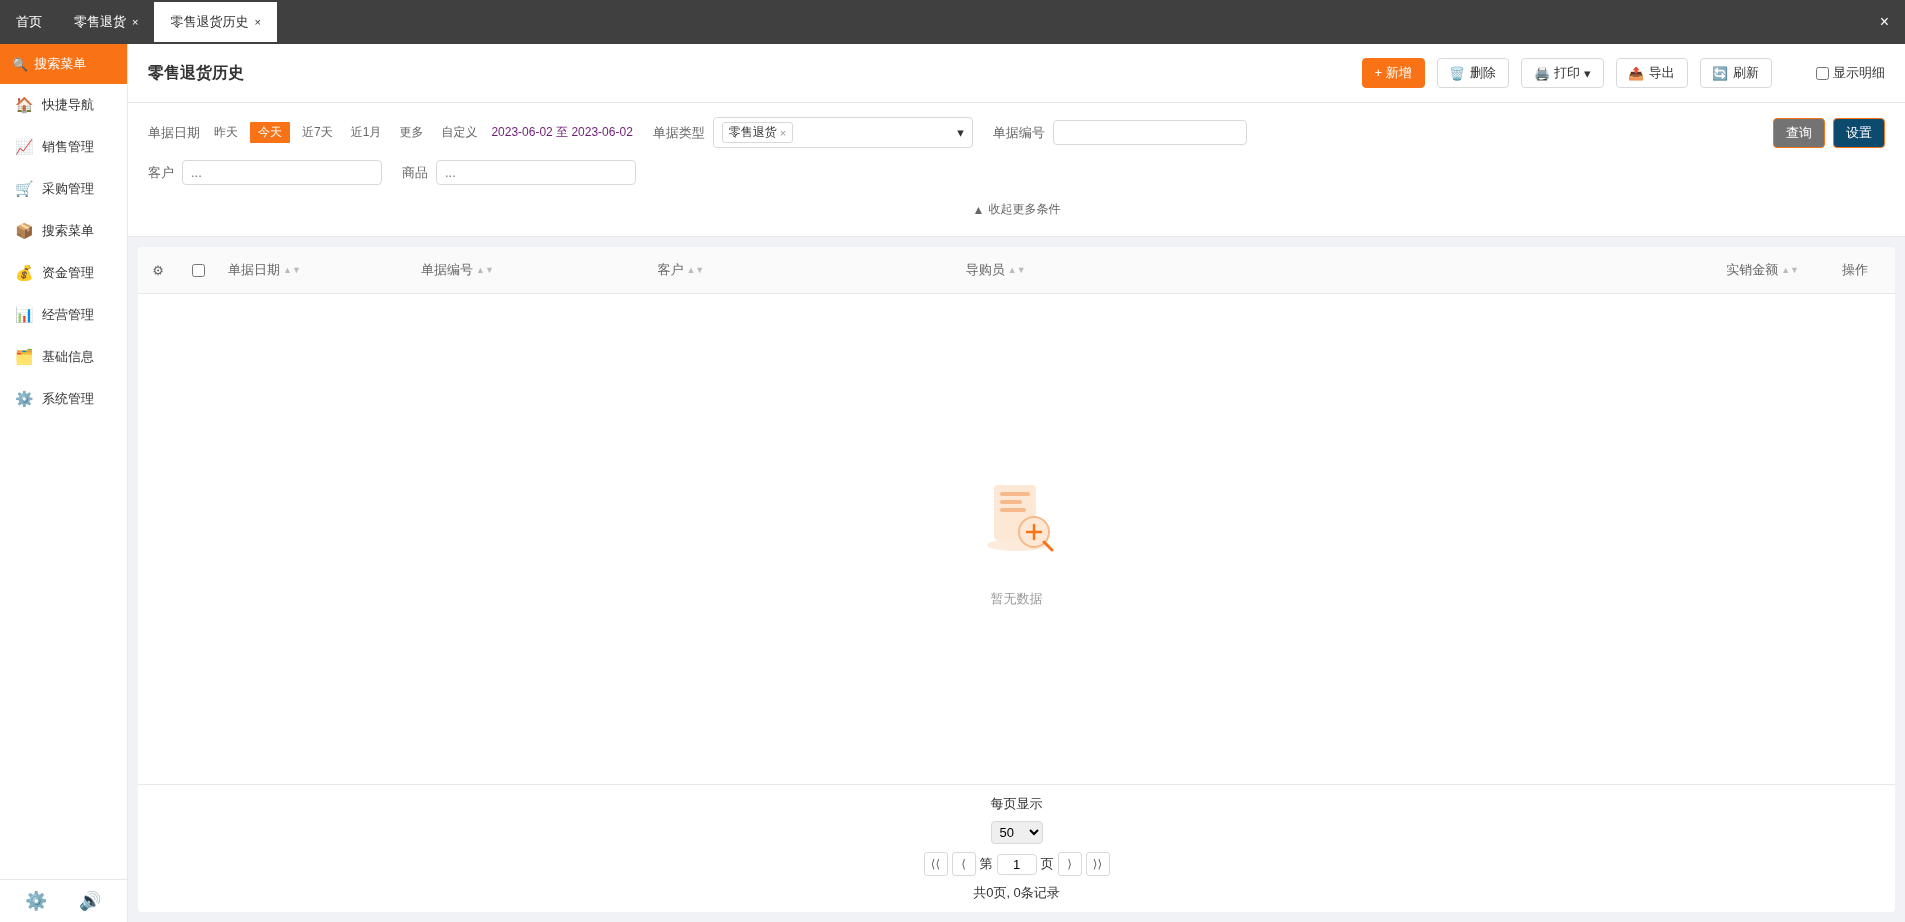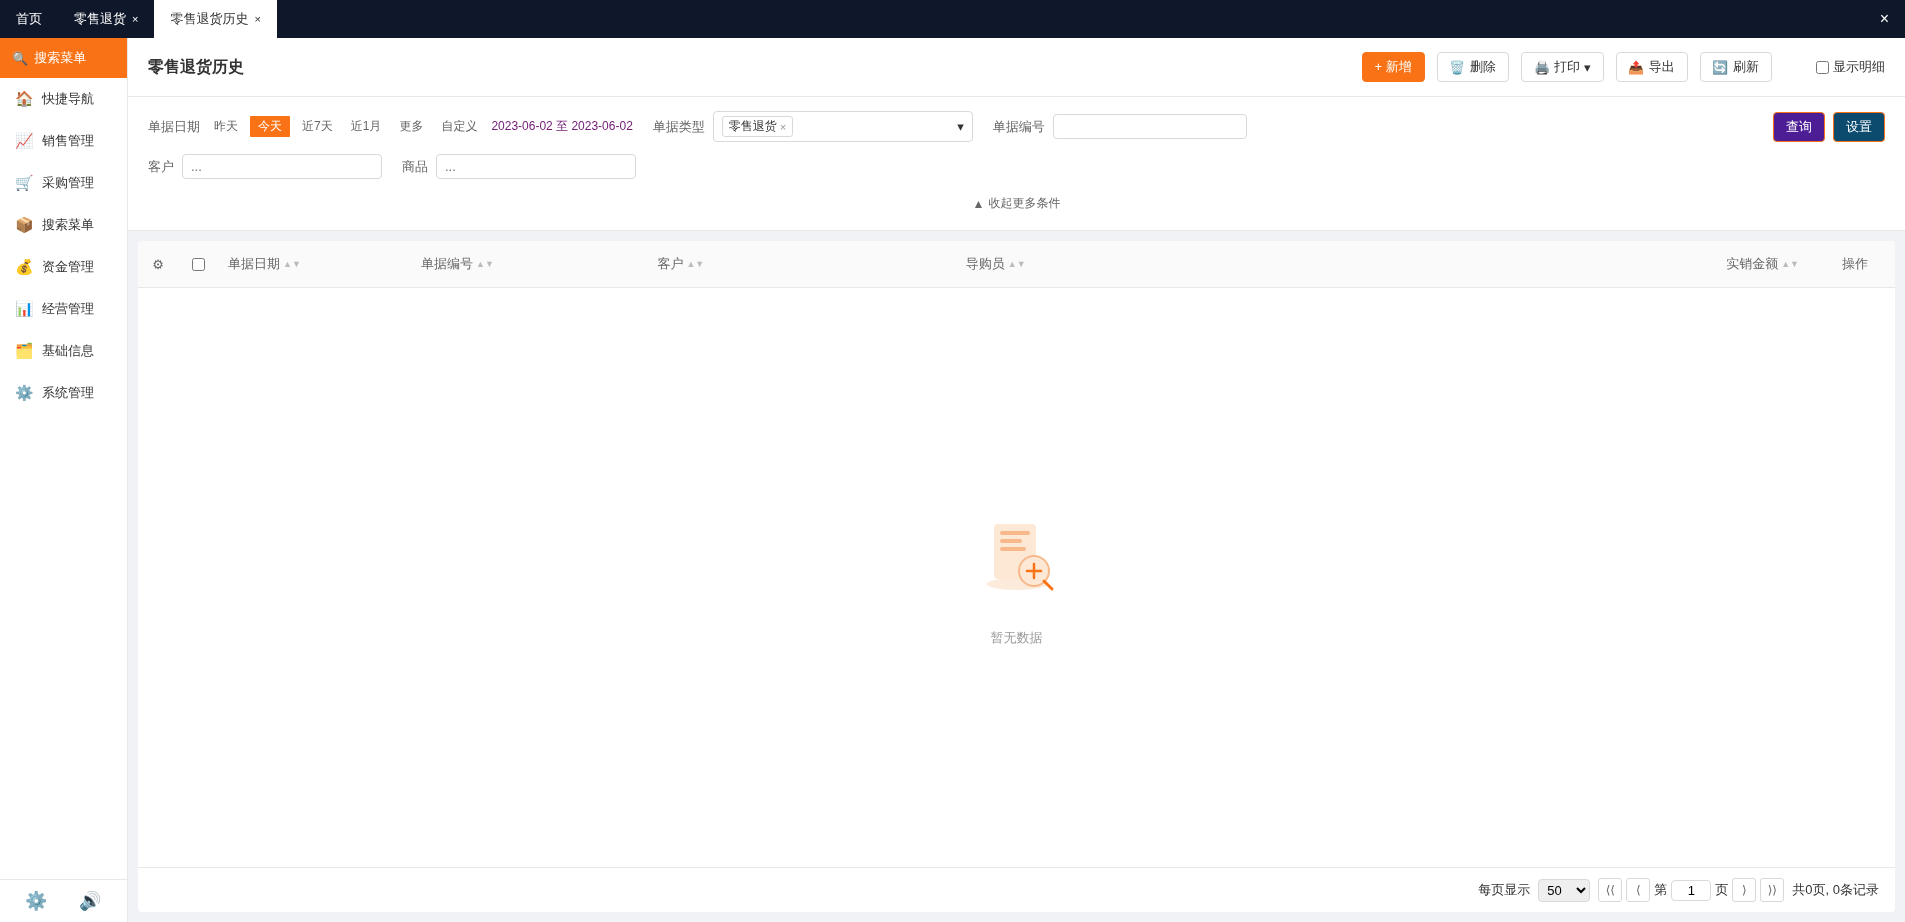--- a/index.html
+++ b/index.html
@@ -1,19 +1,19 @@
 <!DOCTYPE html>
 <html><head>
   <meta charset="utf-8">
   <style>
     * { box-sizing: border-box; margin: 0; padding: 0; }
     body { font-family: "Microsoft YaHei", Arial, sans-serif; font-size: 13px; color: #333; background: #f0f2f5; display: flex; flex-direction: column; height: 922px; overflow: hidden; }
 
     
-    .top-bar { background: #0f172a; display: flex; align-items: center; height: 38px; flex-shrink: 0; }
+    .top-bar { background: #404040; display: flex; align-items: center; height: 44px; flex-shrink: 0; }
     .top-bar-tabs { display: flex; align-items: center; flex: 1; }
     .tab { display: flex; align-items: center; padding: 0 16px; height: 40px; color: #fff; font-size: 13px; cursor: pointer; gap: 6px; }
     .tab.active { background: #fff; color: #333; }
     .tab-close { font-size: 11px; color: inherit; cursor: pointer; }
     .top-bar-right { padding-right: 16px; color: #fff; font-size: 16px; cursor: pointer; }
 
     
     .main-layout { display: flex; flex: 1; overflow: hidden; }
 
     
@@ -25,21 +25,21 @@
     .sidebar-bottom-icon { font-size: 18px; cursor: pointer; color: #f97316; }
 
     
     .content { flex: 1; display: flex; flex-direction: column; overflow: hidden; background: #f0f2f5; }
     .page-header { background: #fff; padding: 14px 20px 0 20px; display: flex; align-items: center; justify-content: space-between; border-bottom: 1px solid #e8e8e8; }
     .page-title { font-size: 16px; font-weight: bold; color: #333; padding-bottom: 14px; }
     .header-actions { display: flex; align-items: center; gap: 12px; padding-bottom: 14px; }
     .btn { display: flex; align-items: center; gap: 4px; padding: 5px 12px; border-radius: 4px; cursor: pointer; font-size: 13px; border: 1px solid #d9d9d9; background: #fff; color: #333; }
     .btn-primary { background: #f97316; border-color: #f97316; color: #fff; }
     .btn-setting { background: #0c4a6e; border-color: #f97316; color: #fff; }
-    .btn-query { background: #4c1d95; border-color: #f97316; color: #fff; font-family: Liberation Serif, serif; }
+    .btn-query { background: #737373; border-color: #f97316; color: #fff; font-family: Liberation Serif, serif; }
     .display-detail { display: flex; align-items: center; gap: 4px; font-size: 13px; margin-left: 32px; }
     .display-detail input[type=checkbox] { cursor: pointer; }
 
     
     .filter-area { background: #fff; padding: 14px 20px; border-bottom: 1px solid #e8e8e8; }
     .filter-row { display: flex; align-items: center; gap: 20px; margin-bottom: 12px; flex-wrap: wrap; }
     .filter-item { display: flex; align-items: center; gap: 8px; }
     .filter-label { color: #666; white-space: nowrap; font-size: 13px; }
     .date-options { display: flex; align-items: center; gap: 6px; }
     .date-opt { padding: 2px 6px; border-radius: 3px; cursor: pointer; color: #666; font-size: 12px; }
@@ -64,21 +64,21 @@
     .th-spacer { flex: 3; }
     .th-amount { flex: 1; justify-content: flex-end; padding-right: 16px; }
     .th-action { width: 80px; justify-content: center; }
     .sort-arrows { display: flex; flex-direction: column; line-height: 0.7; font-size: 9px; color: #bbb; }
 
     
     .empty-state { flex: 1; display: flex; flex-direction: column; align-items: center; justify-content: center; gap: 27px; }
     .empty-text { color: #999; font-size: 13px; }
 
     
-    .pagination { display: flex; align-items: center; justify-content: flex-end; padding: 10px 16px; gap: 8px; font-size: 13px; color: #333; border-top: 1px solid #e8e8e8; }
+    .pagination { display: flex; align-items: center; justify-content: flex-end; padding: 10px 16px; gap: 8px; font-size: 13px; color: #333; border-top: 1px solid #e8e8e8; flex-direction: column; }
     .page-size-select { border: 1px solid #d9d9d9; border-radius: 4px; padding: 2px 4px; font-size: 13px; }
     .page-nav { display: flex; align-items: center; gap: 4px; }
     .page-nav-btn { width: 24px; height: 24px; display: flex; align-items: center; justify-content: center; border: 1px solid #d9d9d9; border-radius: 3px; cursor: pointer; color: #666; font-size: 12px; background: #fff; }
     .page-input { width: 40px; border: 1px solid #d9d9d9; border-radius: 4px; padding: 2px 4px; text-align: center; font-size: 13px; }
   </style>
 </head>
 <body>
 
 <div class="top-bar">
   <div class="top-bar-tabs">

